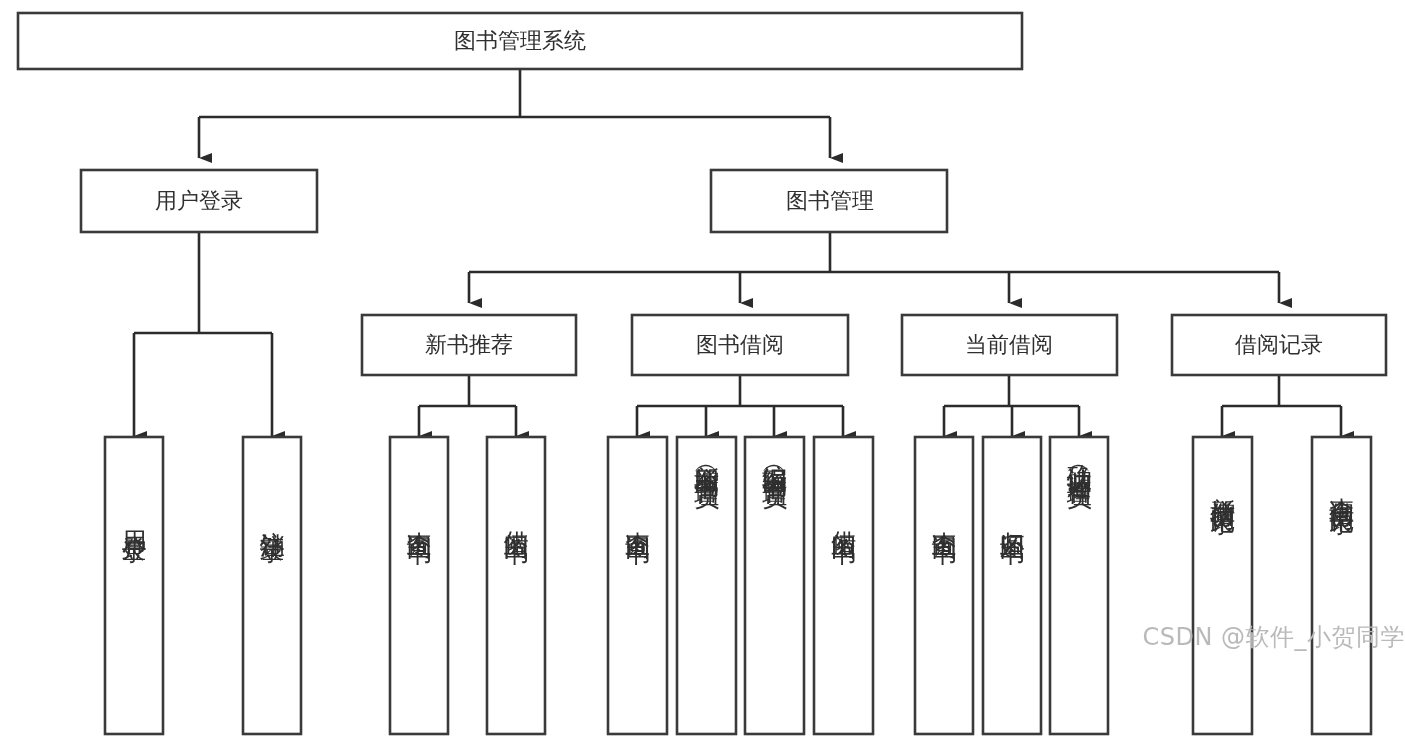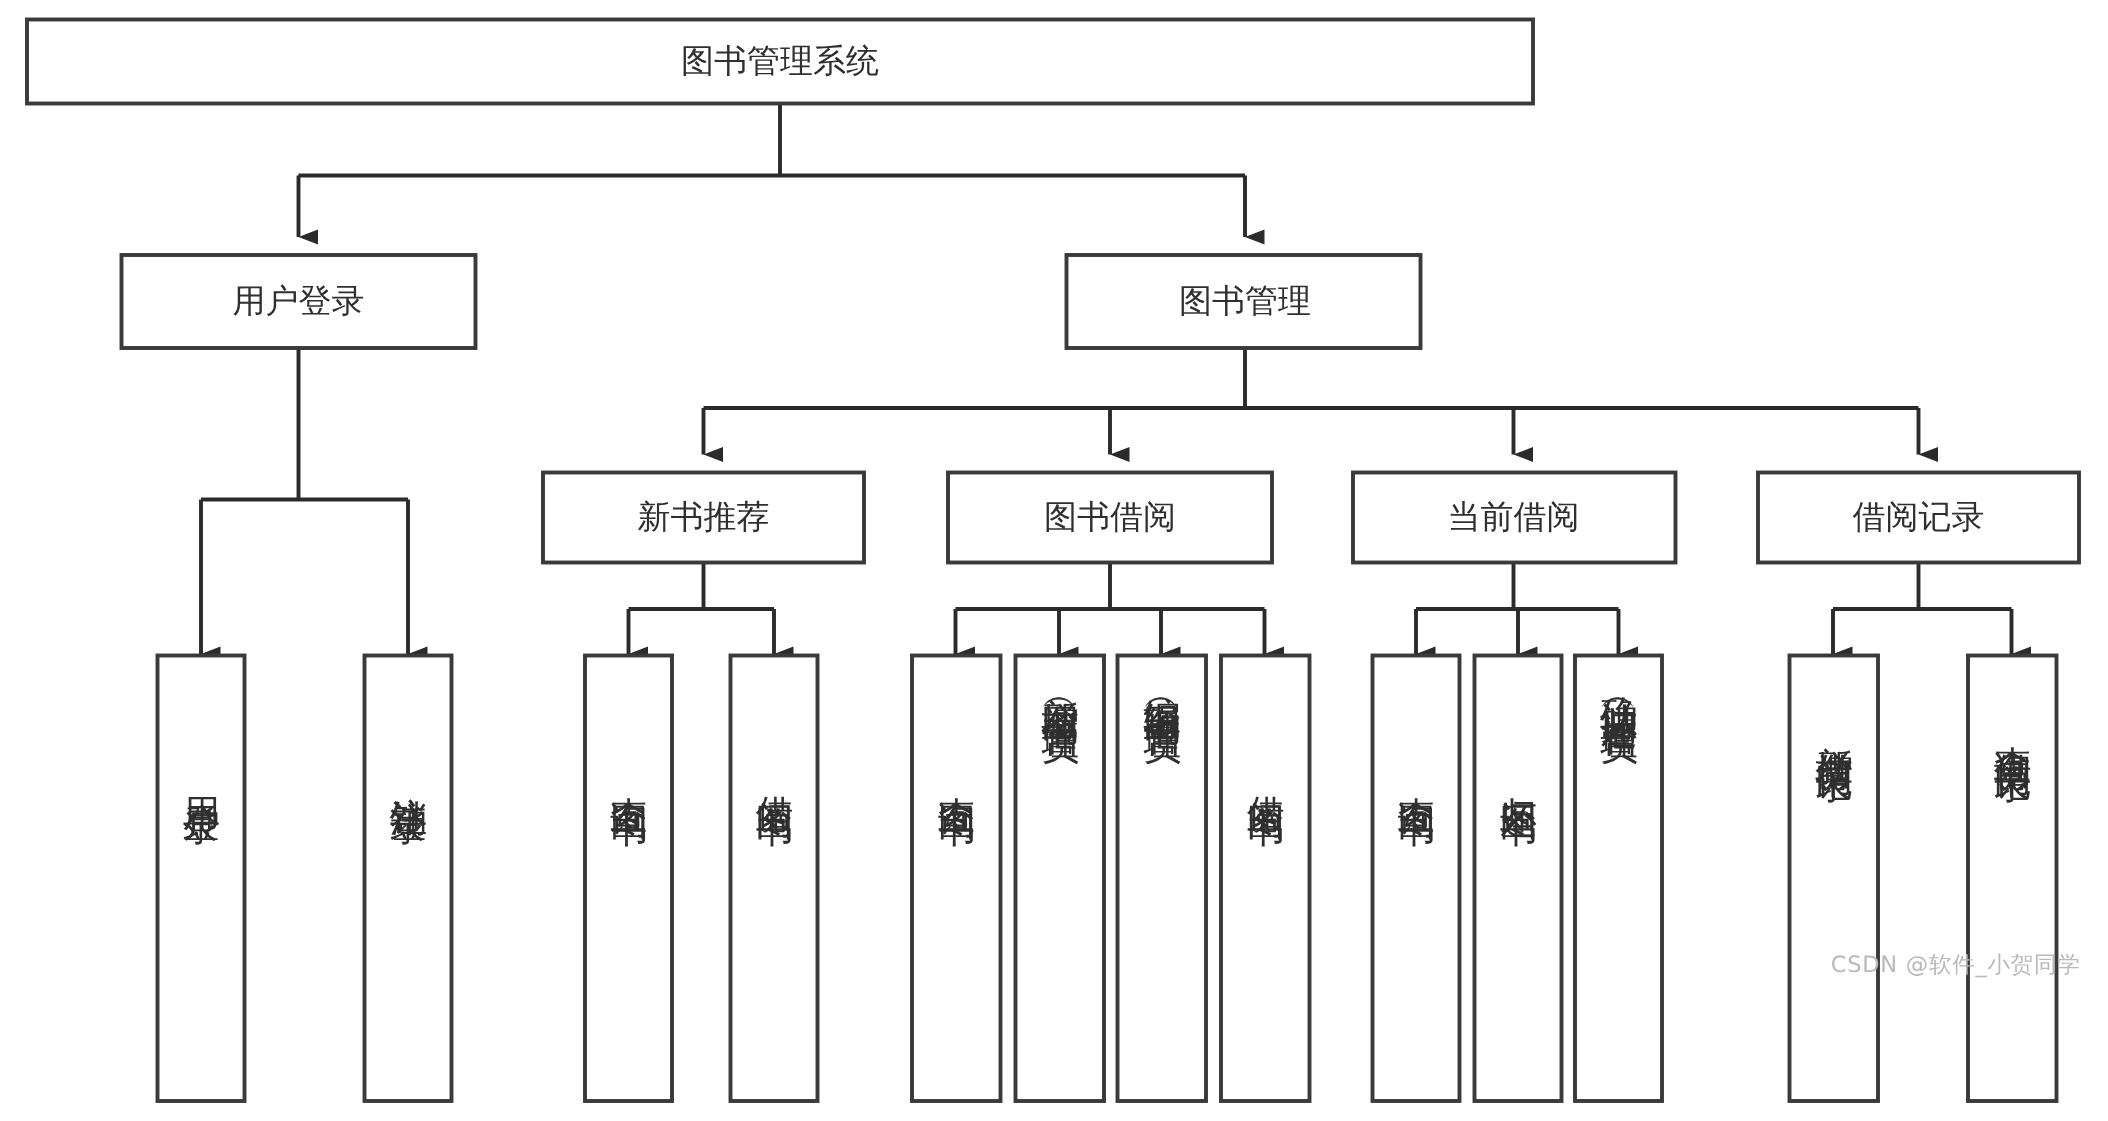--- a/index.html
+++ b/index.html
@@ -62,24 +62,24 @@
     font-family: "DejaVu Sans", "Liberation Sans", sans-serif;
     font-size: 25px;
     line-height: 1.18;
     letter-spacing: 3px;
     color: #2f2f2f;
     white-space: nowrap;
     text-align: left;
   }
   .watermark {
     position: absolute;
-    right: 18px;
+    right: 0;
     bottom: 6px;
     font-family: "DejaVu Sans", "Liberation Sans", sans-serif;
-    font-size: 15px;
+    font-size: 24px;
     color: #b9b9b9;
     letter-spacing: 0.5px;
     white-space: nowrap;
   }
 </style>
 </head>
 <body>
 
 <div id="diagram-root">
 

